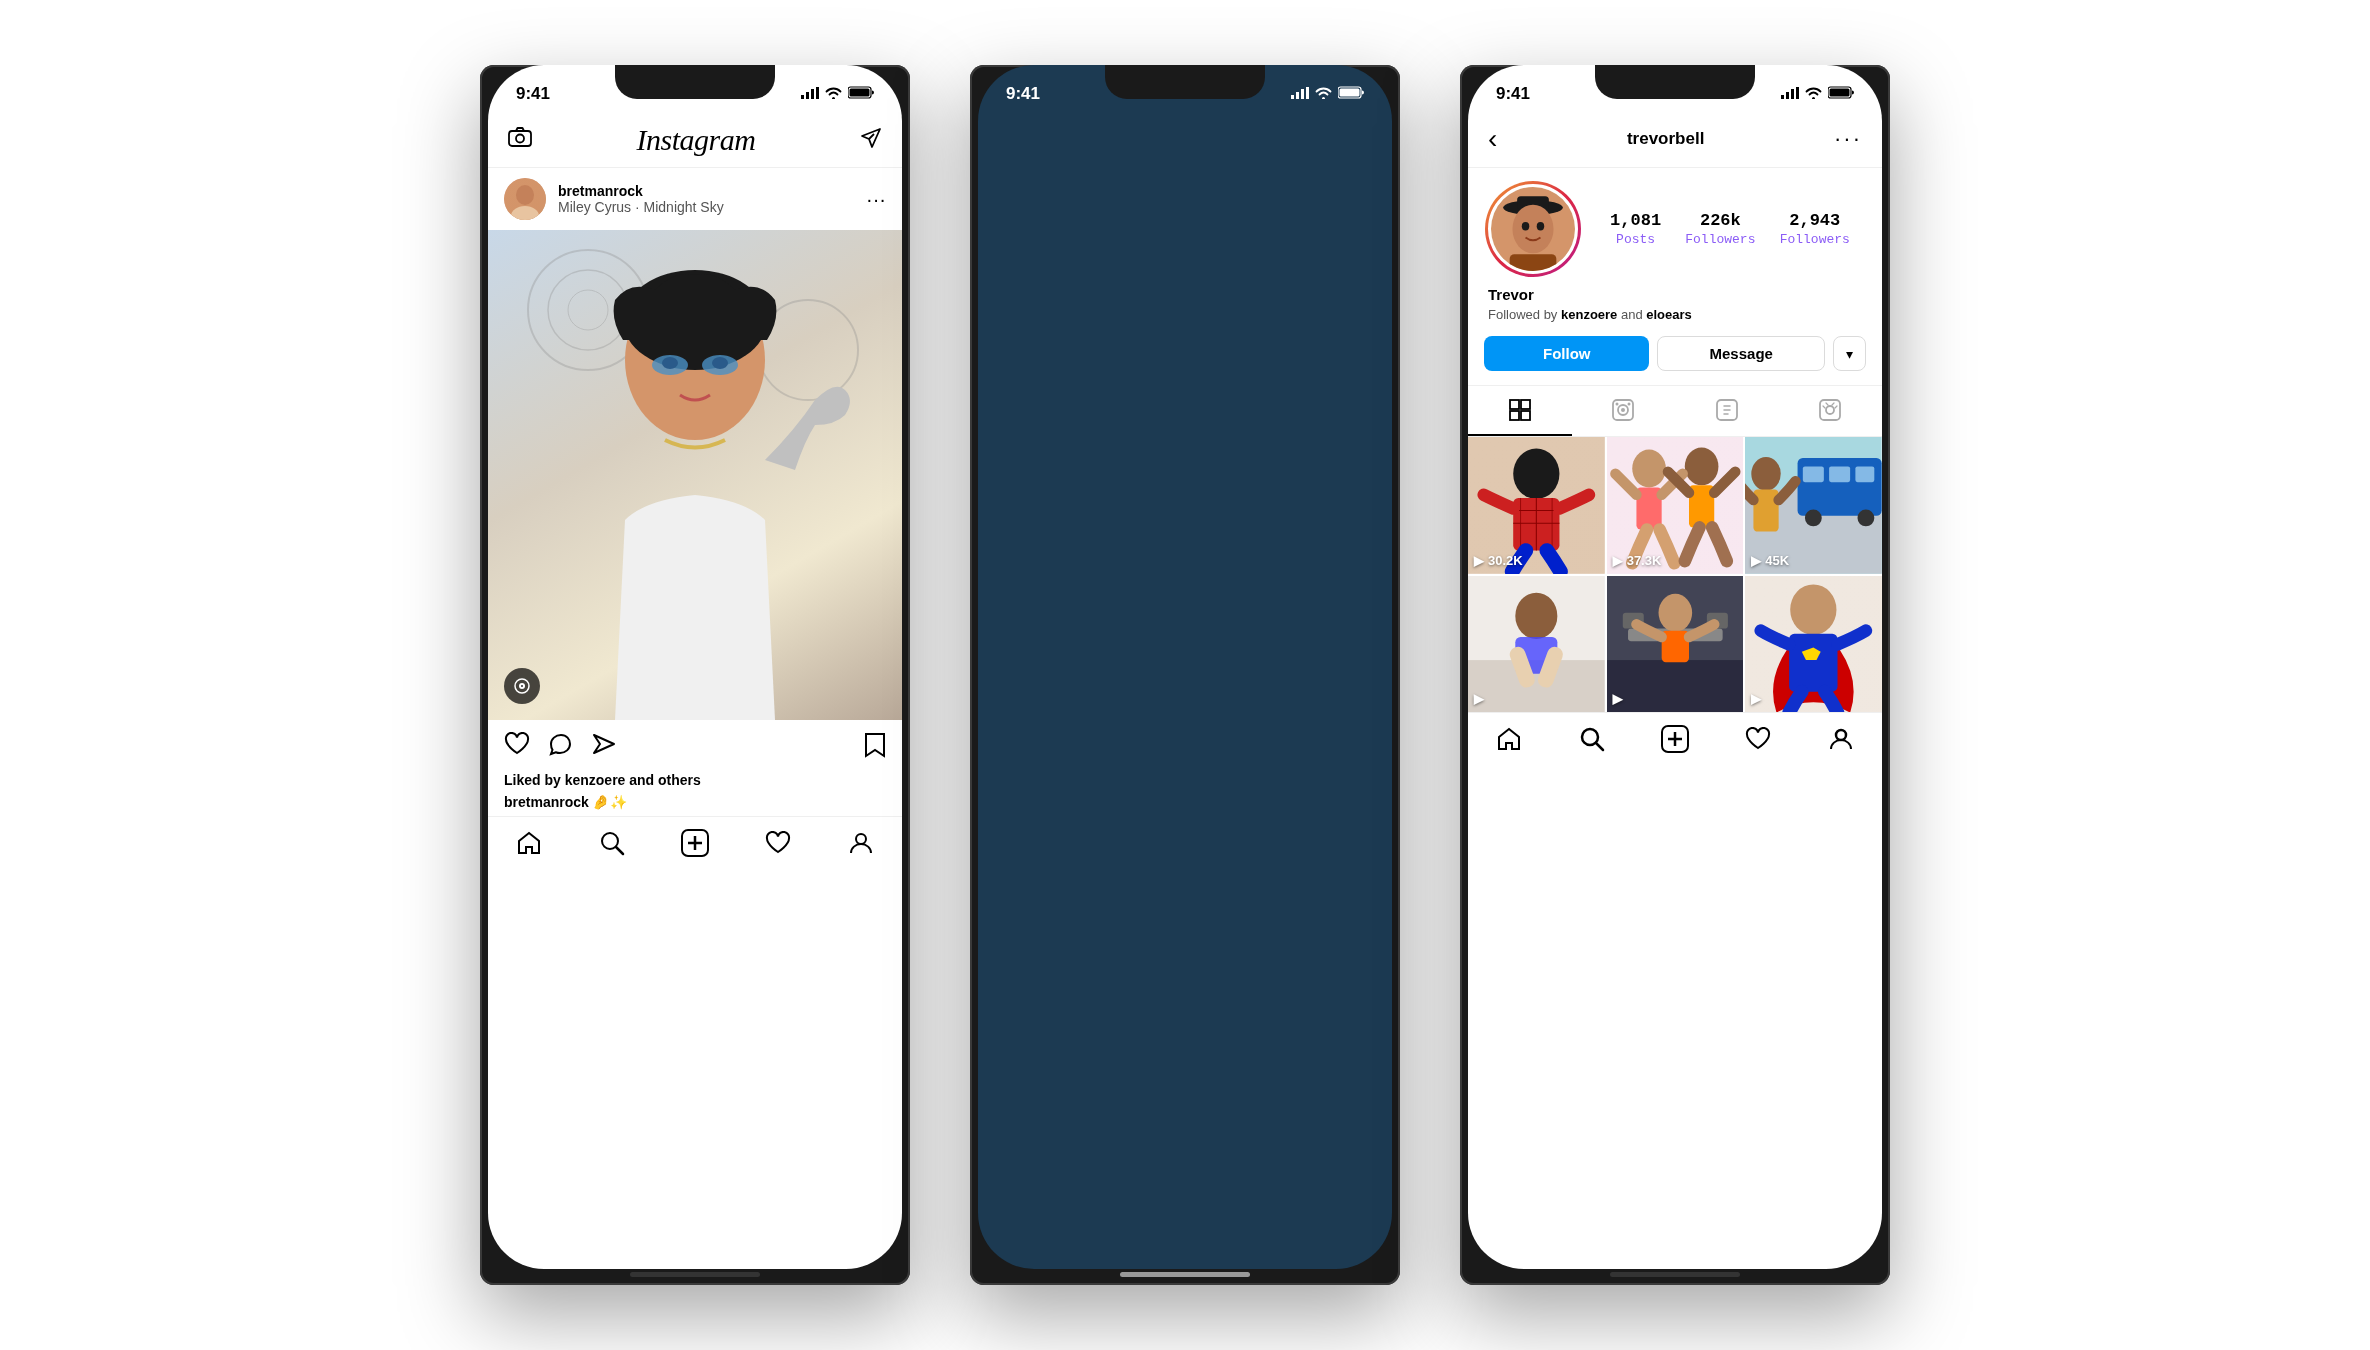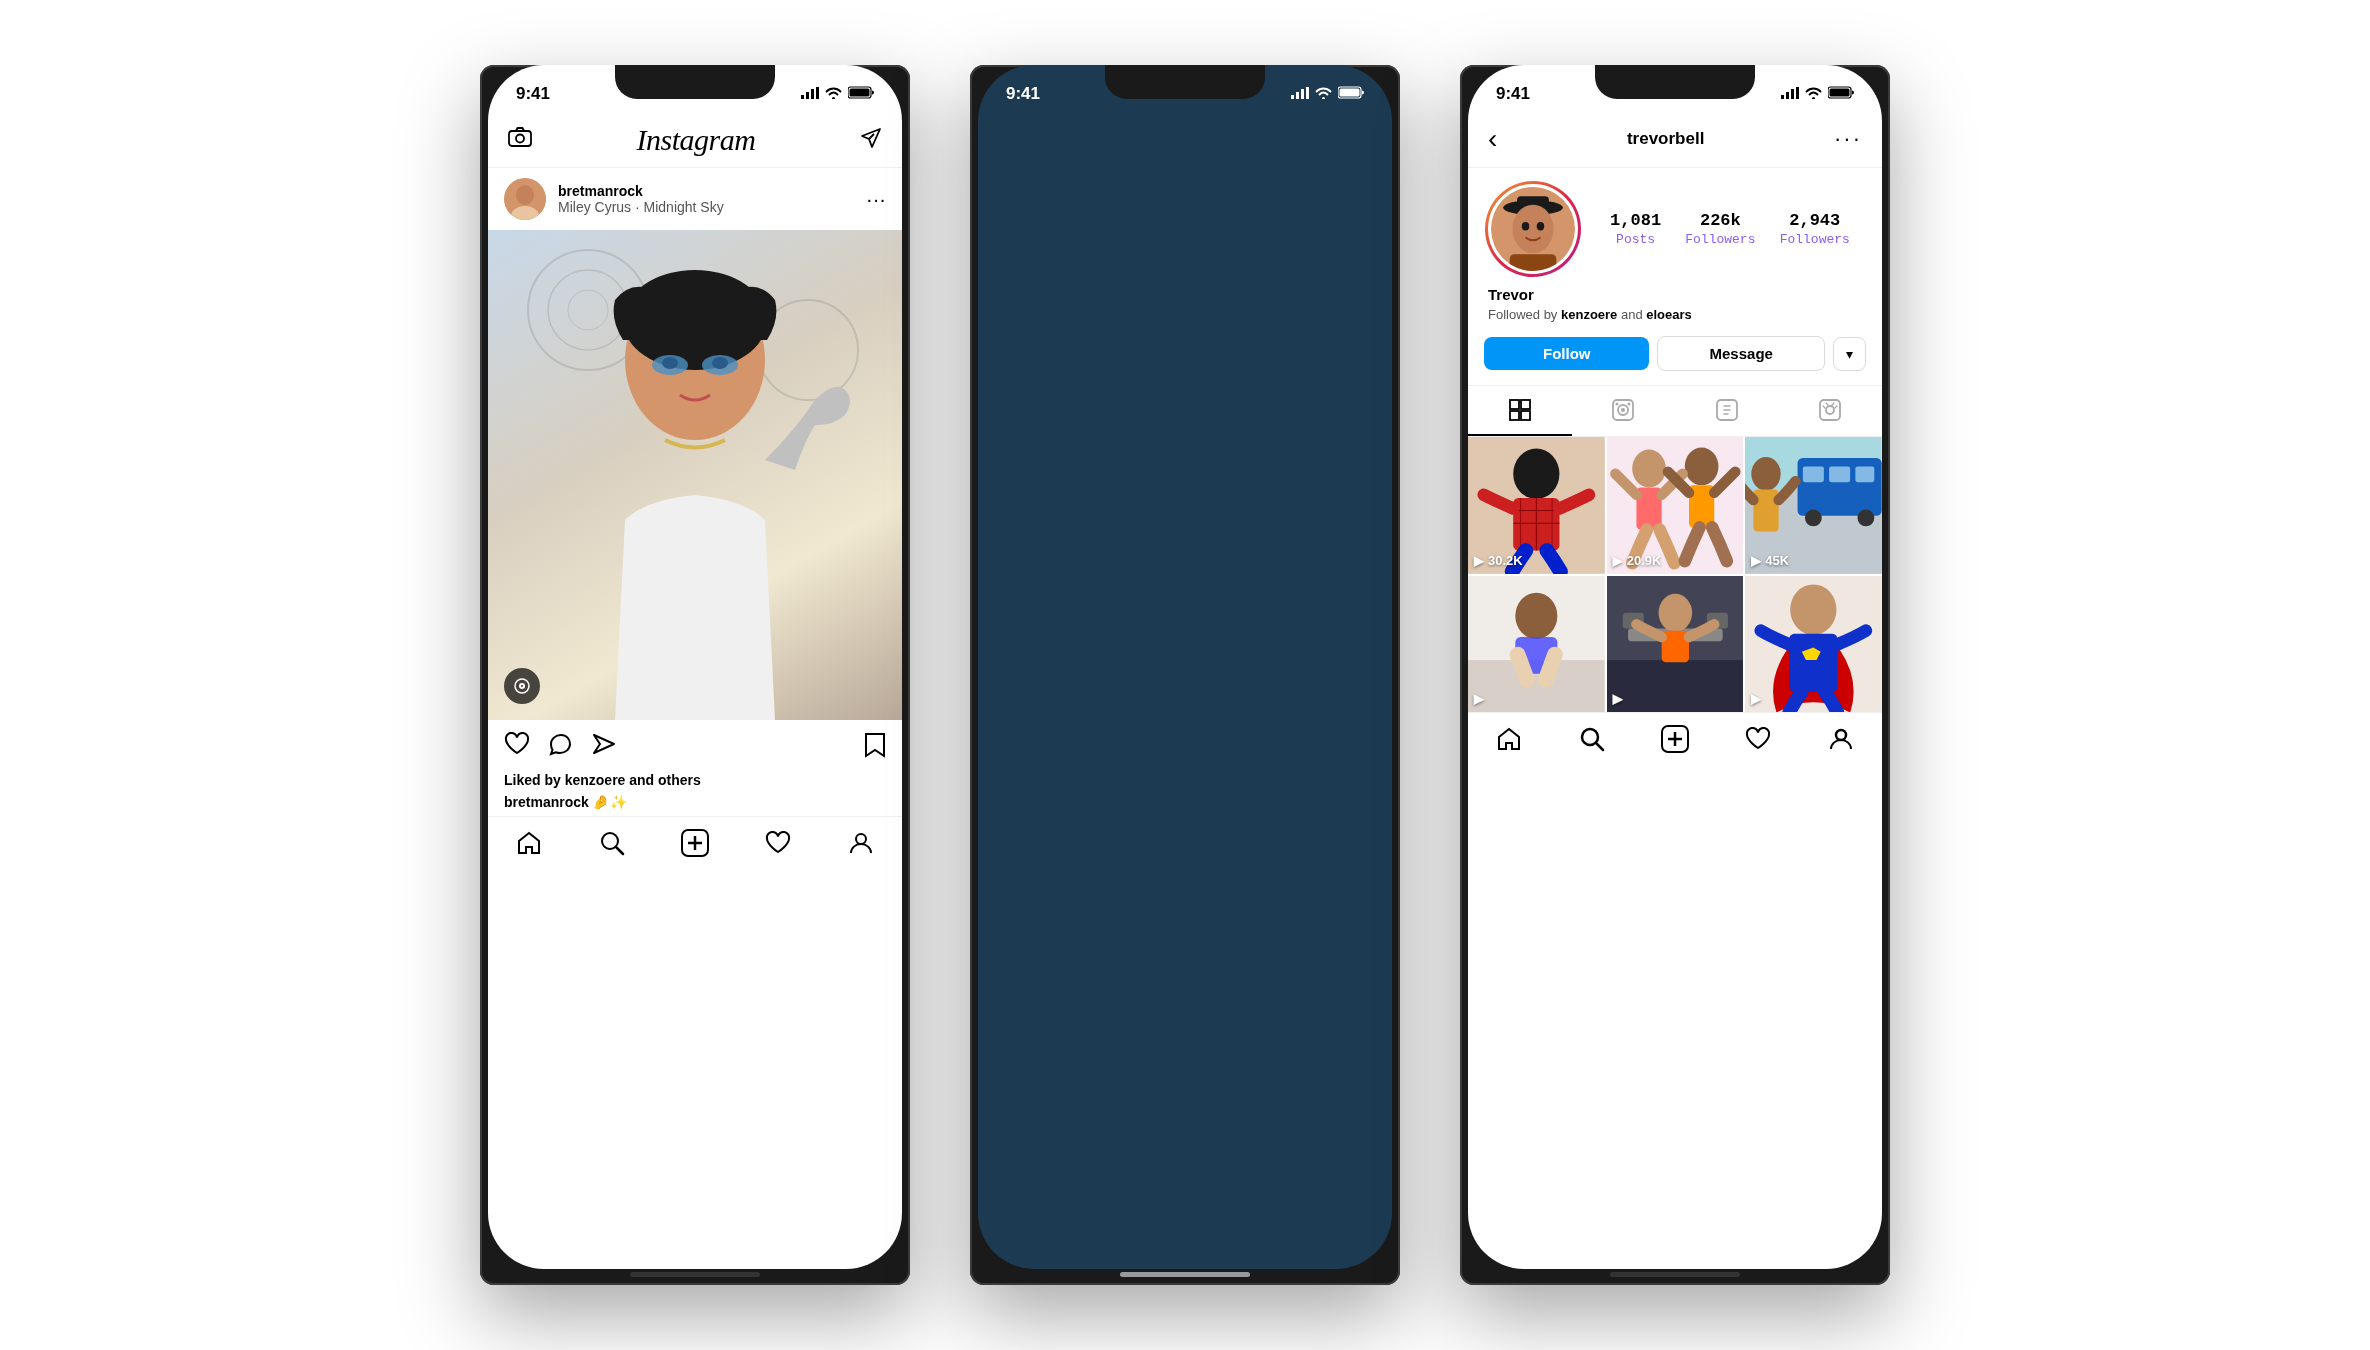--- a/index.html
+++ b/index.html
@@ -212,21 +212,20 @@
     .profile-stat-label { font-size: 13px; color: #8b5cf6; }
 
     .profile-name { padding: 0 20px 4px; font-size: 15px; font-weight: 600; }
     .profile-followed-by { padding: 0 20px 14px; font-size: 13px; color: #555; }
     .profile-followed-by span { font-weight: 600; color: #000; }
 
     .profile-buttons {
       display: flex;
       padding: 0 16px 14px;
       gap: 8px;
-      align-items: center;
     }
     .profile-follow-btn {
       flex: 1;
       background: #0095f6;
       color: #fff;
       border: none;
       border-radius: 8px;
       padding: 8px 0;
       font-size: 15px;
       font-weight: 600;
@@ -718,21 +717,21 @@
             <path d="M78 53 Q65 40 58 33" stroke="#8B5E3C" stroke-width="10" stroke-linecap="round" fill="none"></path>
             <path d="M102 53 Q115 40 122 33" stroke="#8B5E3C" stroke-width="10" stroke-linecap="round" fill="none"></path>
 
             <path d="M38 88 Q30 105 24 120" stroke="#d4a070" stroke-width="12" stroke-linecap="round" fill="none"></path>
             <path d="M50 88 Q58 105 64 120" stroke="#d4a070" stroke-width="12" stroke-linecap="round" fill="none"></path>
             <path d="M88 86 Q80 103 74 118" stroke="#a07050" stroke-width="12" stroke-linecap="round" fill="none"></path>
             <path d="M100 86 Q108 103 114 118" stroke="#a07050" stroke-width="12" stroke-linecap="round" fill="none"></path>
           </svg>
           <div class="grid-item-overlay">
             <span>▶</span>
-            <span>20.9K</span>
+            <span>37.3K</span>
           </div>
         </div>
 
         <div class="grid-item">
           <svg width="100%" height="100%" viewBox="0 0 130 130" preserveAspectRatio="xMidYMid slice">
             <rect width="130" height="130" fill="#a8d8e0"></rect>
 
             <rect x="0" y="50" width="130" height="80" fill="#c0c8d0"></rect>
 
             <rect x="50" y="20" width="80" height="55" rx="5" fill="#1560bd"></rect>

